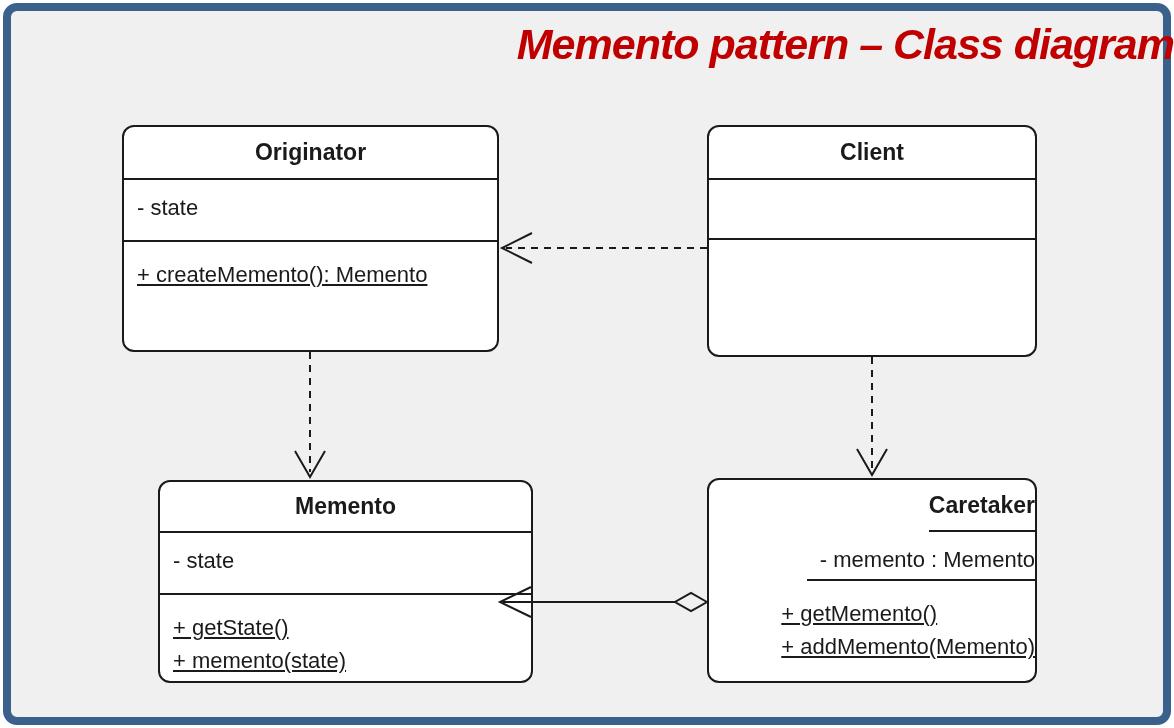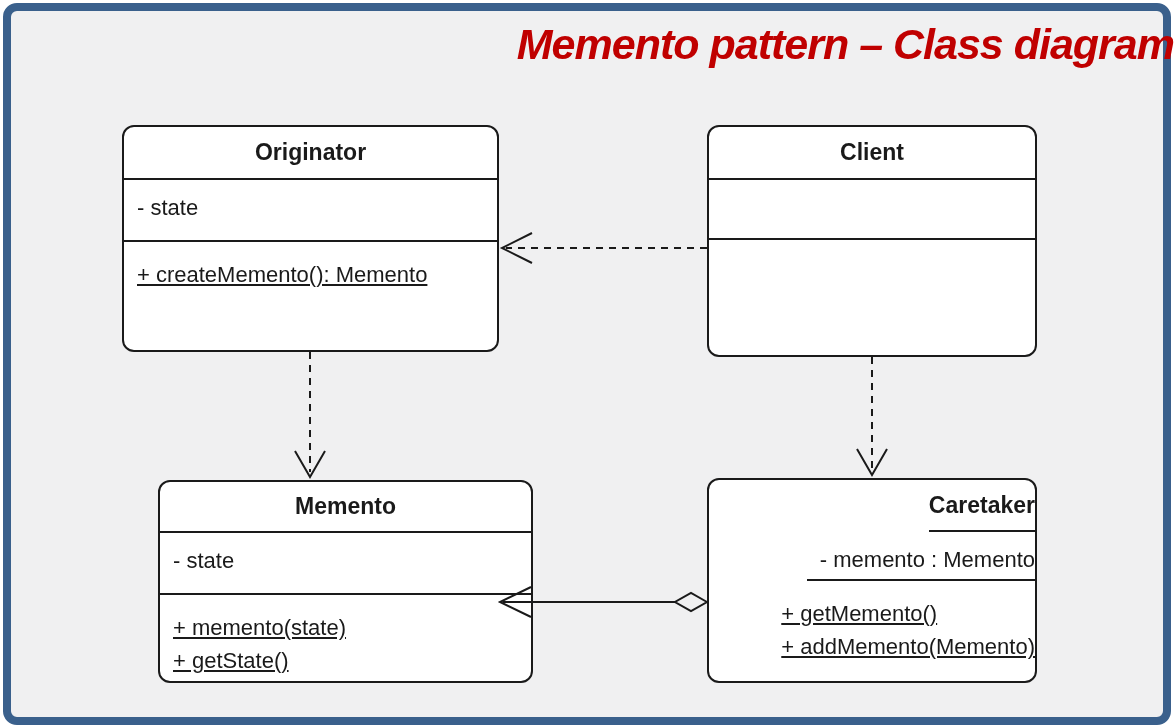--- a/index.html
+++ b/index.html
@@ -115,22 +115,22 @@
   <div class="uml-attrs"></div>
   <div class="uml-methods"></div>
 </div>
 
 <div class="uml-class" id="class-memento">
   <div class="uml-name">Memento</div>
   <div class="uml-attrs">
     <div class="member">- state</div>
   </div>
   <div class="uml-methods">
+    <div class="member">+ getState()</div>
     <div class="member">+ memento(state)</div>
-    <div class="member">+ getState()</div>
   </div>
 </div>
 
 <div class="uml-class" id="class-caretaker">
   <div class="uml-name">Caretaker</div>
   <div class="uml-attrs">
     <div class="member">- memento : Memento</div>
   </div>
   <div class="uml-methods">
     <div class="member">+ getMemento()</div>

